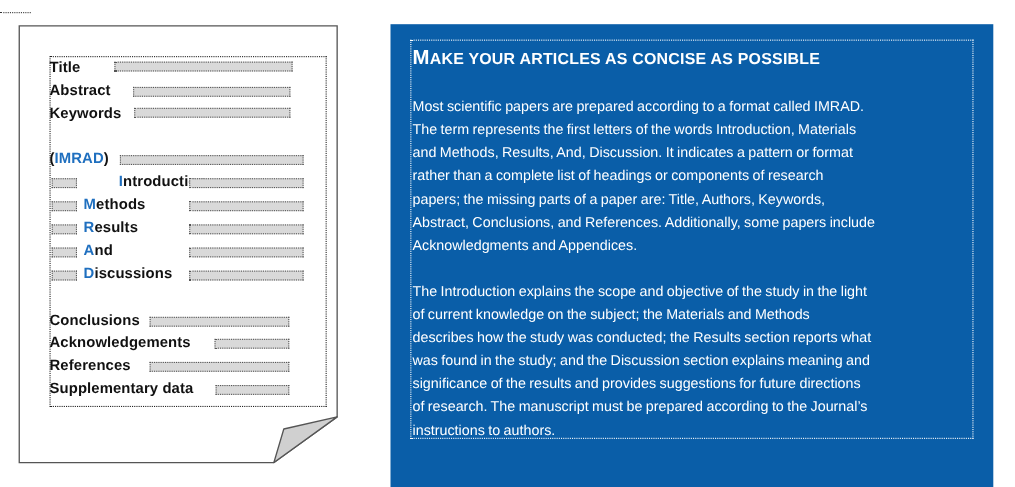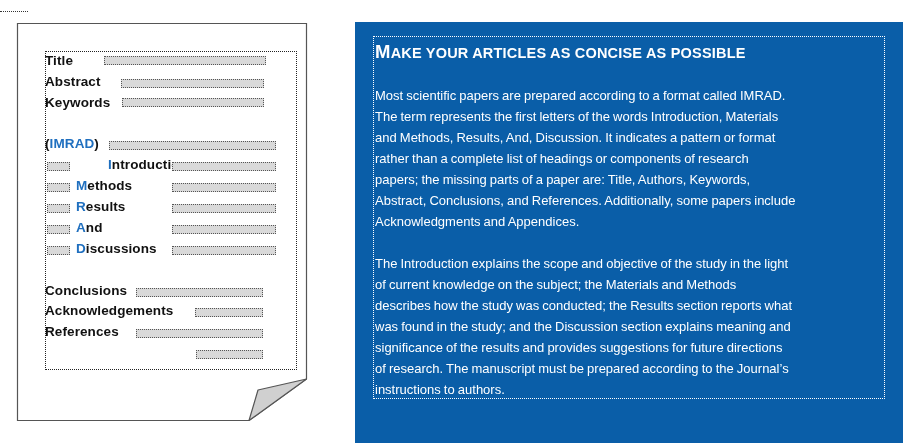--- a/index.html
+++ b/index.html
@@ -127,20 +127,23 @@
   <div class="row" style="top:302px;">
     <span>Acknowledgements</span>
   </div>
   <div class="bar" style="left:195px; top:308px; width:68px;"></div>
 
   <div class="row" style="top:323px;">
     <span>References</span>
   </div>
   <div class="bar" style="left:136px; top:329px; width:127px;"></div>
 
+  <div class="row" style="top:344px;">
+    <span>Supplementary data</span>
+  </div>
   <div class="bar" style="left:196px; top:350px; width:67px;"></div>
 </div>
 
 <div class="info-box">
   <div class="info-inner">
     <div class="heading">
       <span class="big">M</span><span class="sc">AKE YOUR ARTICLES AS CONCISE AS POSSIBLE</span>
     </div>
     <p class="para p1">
       <span>Most scientific papers are prepared according to a format called IMRAD.</span><br>

